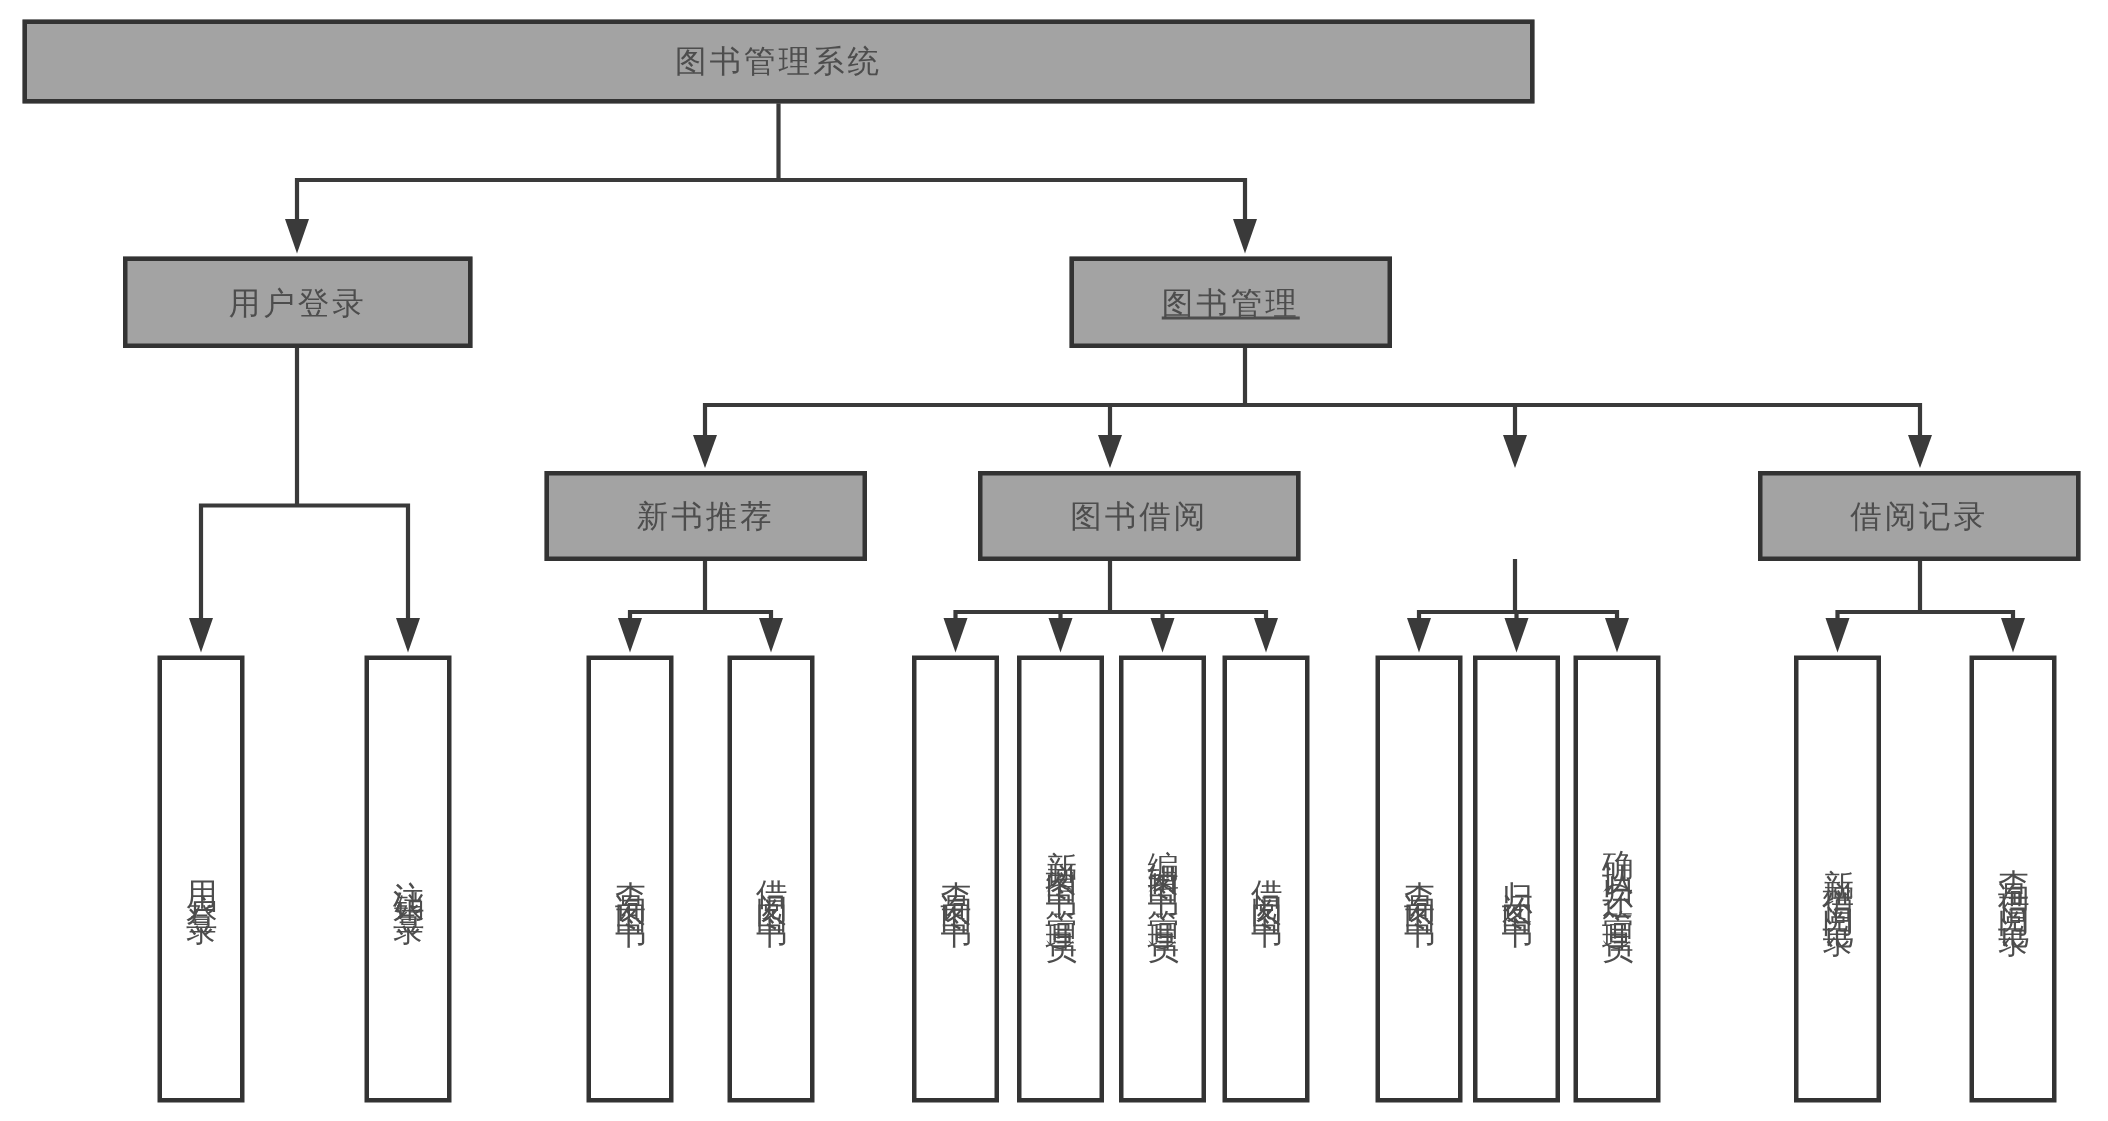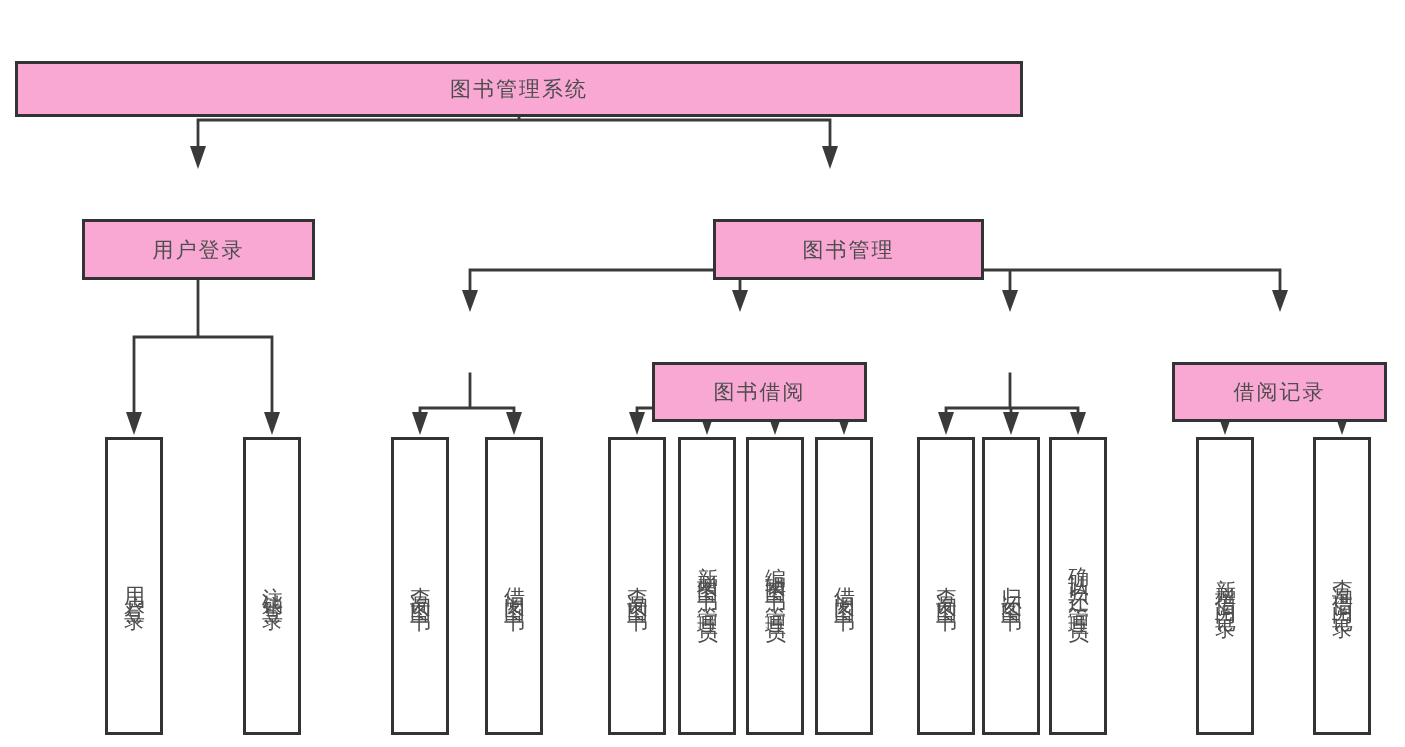--- a/index.html
+++ b/index.html
@@ -30,35 +30,34 @@
     stroke-width: 2.8;
     fill: none;
     stroke-linecap: square;
   }
   .connectors polygon {
     fill: var(--c-line);
     stroke: none;
   }
   .box {
     position: absolute;
-    background: #f9a8d4;
+    background: #a3a3a3;
     border: 3px solid var(--c-border);
     display: flex;
     align-items: center;
     justify-content: center;
     color: var(--c-text);
     font-size: 21px;
     letter-spacing: 2px;
     white-space: nowrap;
     z-index: 2;
-    margin-top: 48px;
   }
   .box-root   { left: 15px;  top: 13px;  width: 1008px; height: 56px; }
   .box-l2-a   { left: 82px;  top: 171px; width: 233px;  height: 61px; }
-  .box-l2-b   { left: 713px; top: 171px; width: 271px;  height: 61px; }
+  .box-l2-b   { left: 713px; top: 171px; width: 215px;  height: 61px; text-decoration: underline; }
   .box-l3     { top: 314px;  width: 215px; height: 60px; }
   .box-l3-a   { left: 363px; }
   .box-l3-b   { left: 652px; font-family: Liberation Mono, monospace; }
   .box-l3-c   { left: 902px; }
   .box-l3-d   { left: 1172px; }
   .leaf {
     position: absolute;
     top: 437px;
     width: 58px;
     height: 298px;
@@ -146,20 +145,21 @@
       <polygon points="1217,412 1233,412 1225,435"></polygon>
       <polygon points="1334,412 1350,412 1342,435"></polygon>
     </g>
   </svg>
 
   <div class="box box-root">图书管理系统</div>
 
   <div class="box box-l2-a">用户登录</div>
   <div class="box box-l2-b">图书管理</div>
 
+  <div class="box box-l3 box-l3-a">新书推荐</div>
   <div class="box box-l3 box-l3-b">图书借阅</div>
   <div class="box box-l3 box-l3-d">借阅记录</div>
 
   <div class="leaf lf-1">
     <span>用户登录</span>
   </div>
   <div class="leaf lf-2">
     <span>注销登录</span>
   </div>
 

